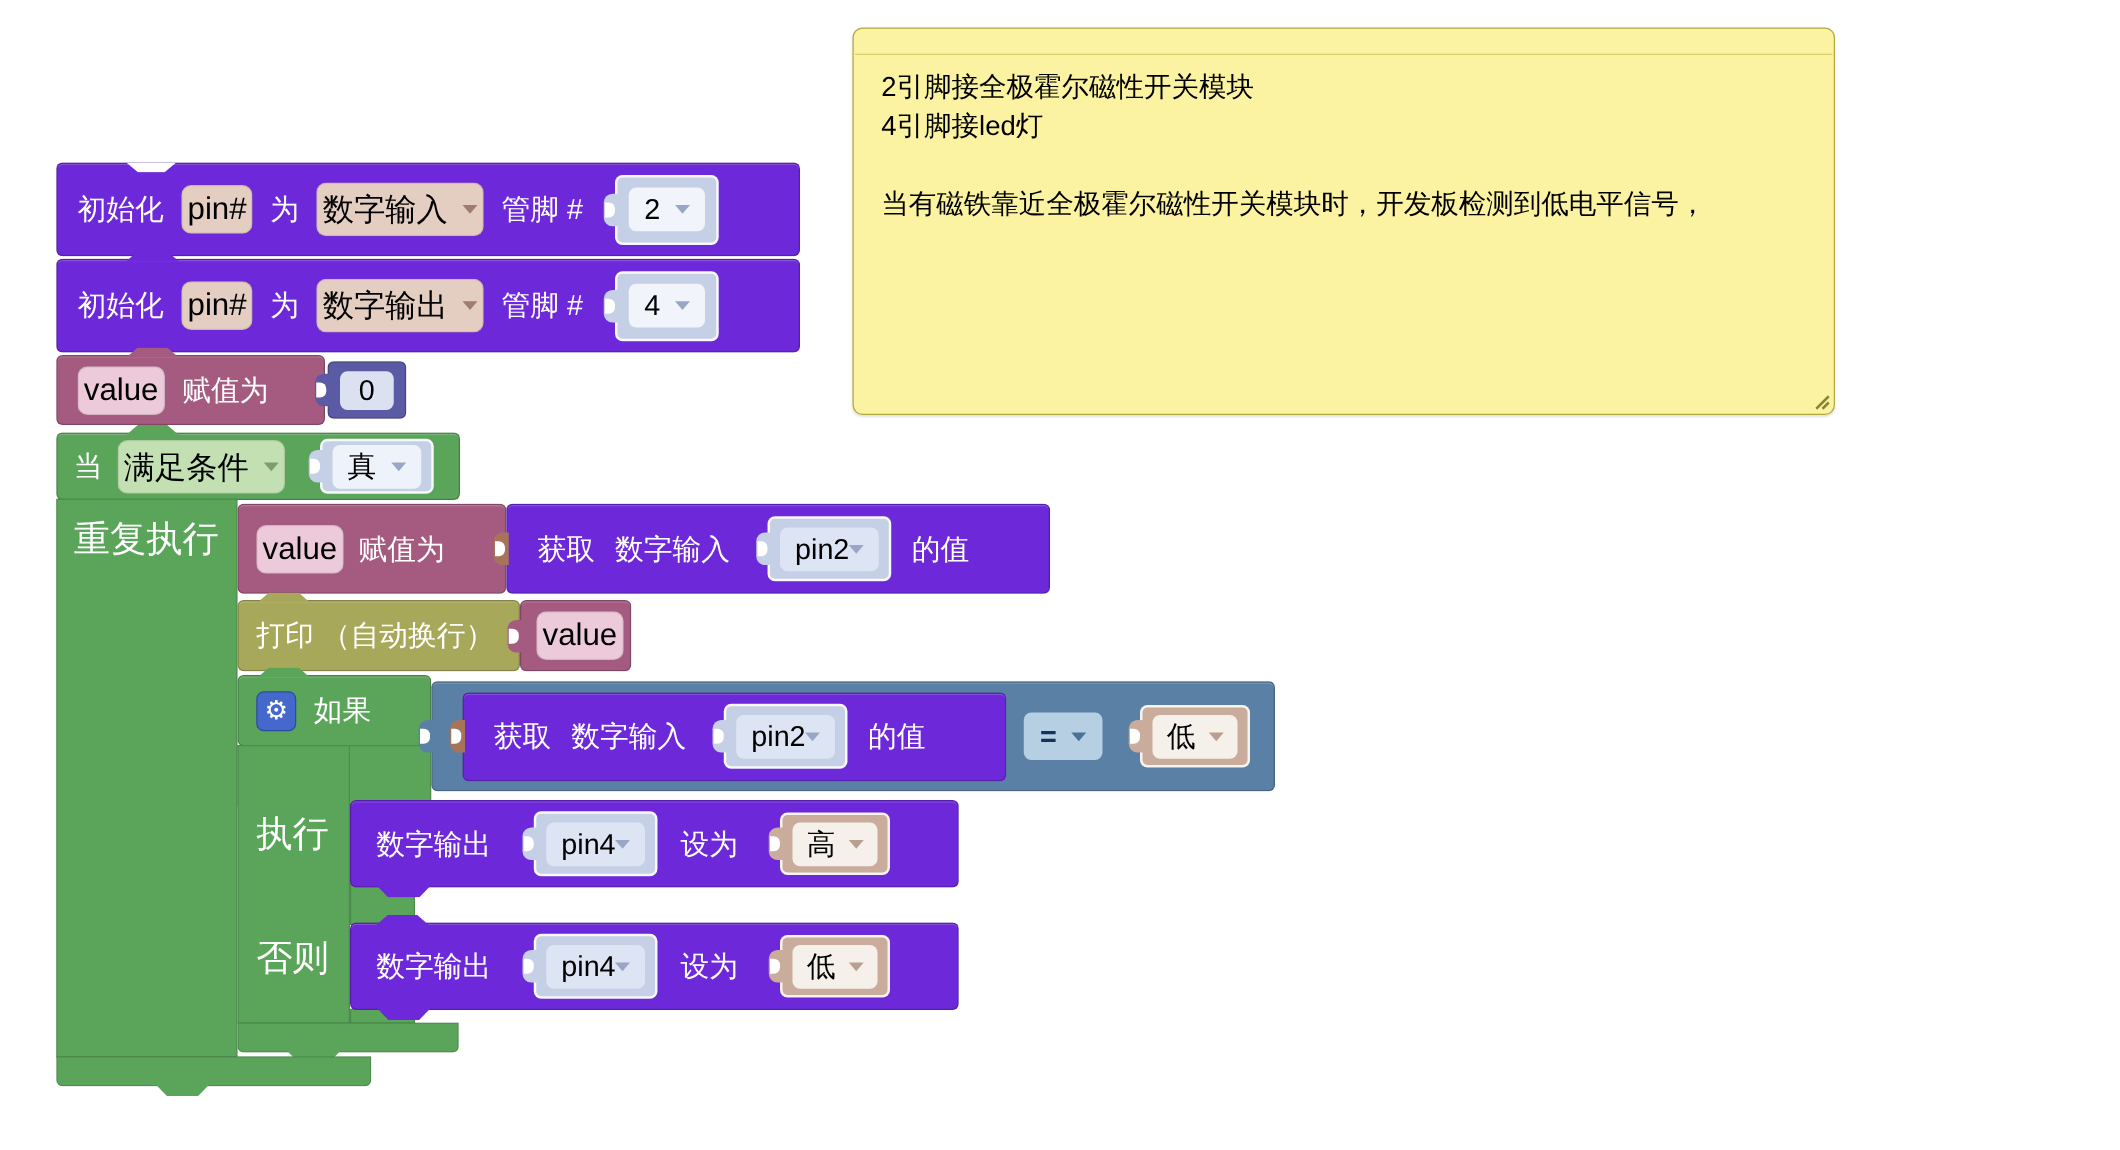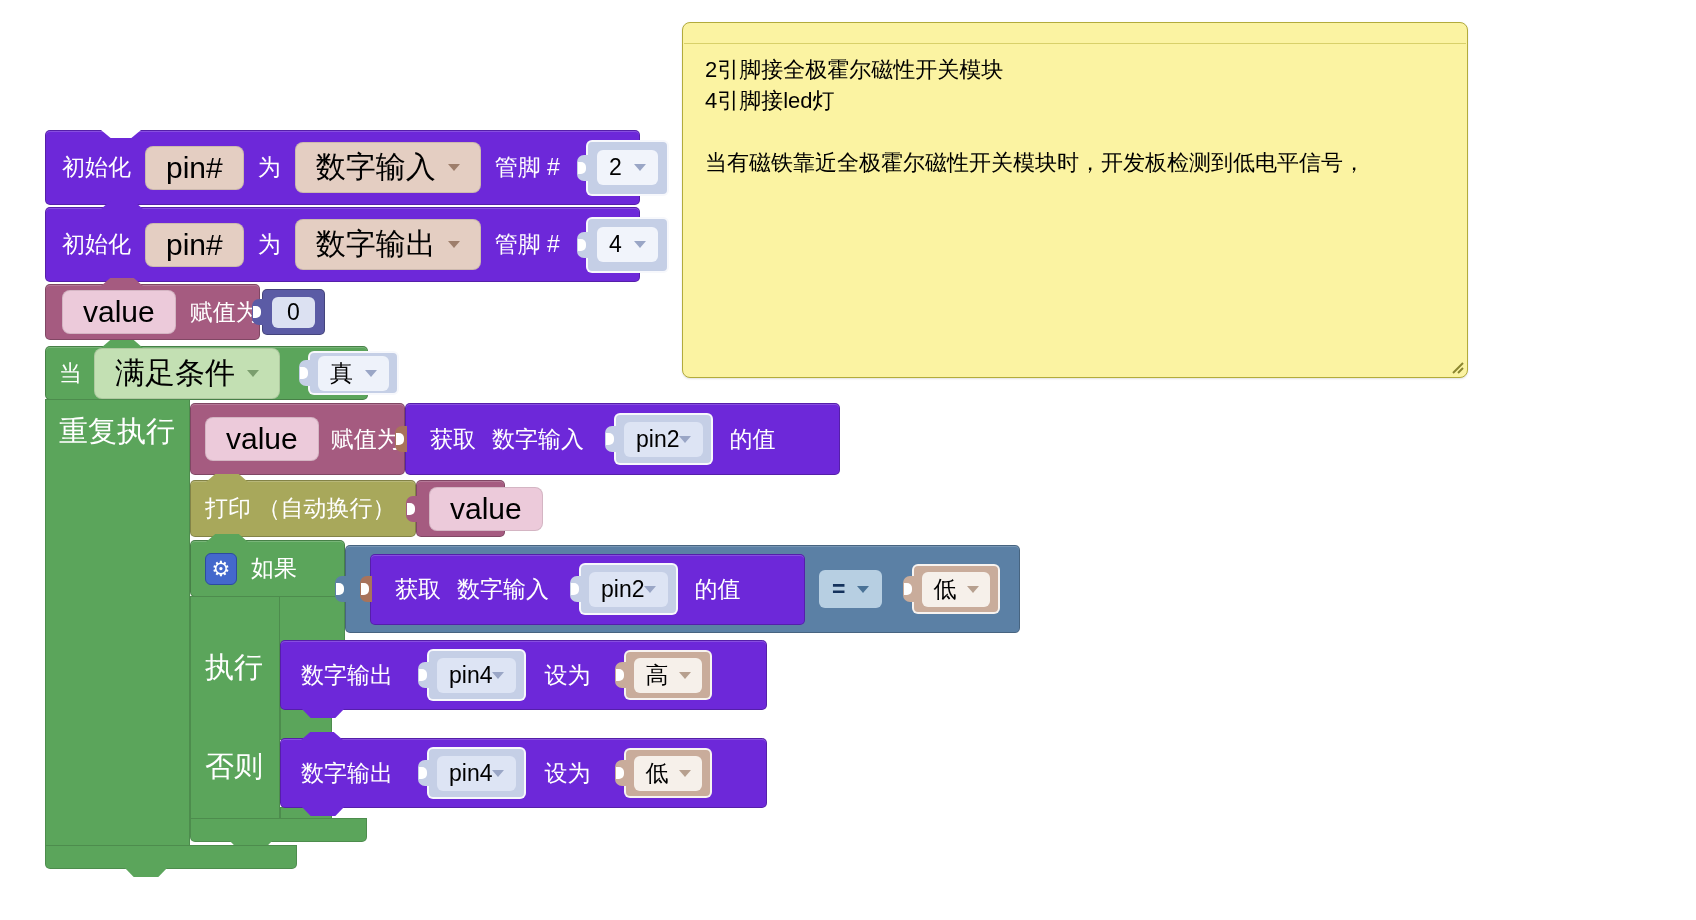--- a/index.html
+++ b/index.html
@@ -13,22 +13,22 @@
           box-shadow:inset 0 1px 0 rgba(255,255,255,.18);white-space:nowrap}
   .brown{background:#6d28d9}
   .magenta{background:#a55b80}
   .green{background:#5ba55b}
   .olive{background:#a8a85b}
   .blue{background:#5b80a5}
   .fill{position:absolute;box-sizing:border-box;background:#5ba55b;border:1px solid rgba(0,0,0,.15)}
   .row{padding-left:16px;gap:14px}
   .lbl{white-space:nowrap}
   .wlbl{position:absolute;color:#fff;font-size:29px;white-space:nowrap}
-  .field{display:inline-flex;align-items:center;color:#000;border-radius:8px;padding:4px 20px;
-         white-space:nowrap;border:1px solid rgba(0,0,0,.10);font-size:30px}
+  .field{display:inline-flex;align-items:center;color:#000;border-radius:8px;padding:4px 4px;
+         white-space:nowrap;border:1px solid rgba(0,0,0,.10);font-size:25px}
   .brownf{background:#e4cec2}
   .magf{background:#eccada}
   .greenf{background:#c3e0b3}
   .dd{gap:12px}
   .arr{display:inline-block;width:0;height:0;border-left:6px solid transparent;
        border-right:6px solid transparent;border-top:7px solid #98a2b8}
   .arr-brown{border-top-color:#9e7e6b}
   .arr-green{border-top-color:#7b9e6e}
   .arr-lav{border-top-color:#9aa6c6}
   .arr-tan{border-top-color:#b7a08f}
@@ -68,21 +68,21 @@
   .comment-header{height:20px;border-bottom:1px solid #d8d06a;margin:0 1px}
   .comment-body{padding:10px 22px;font-size:22px;line-height:31px;color:#000}
   .comment-line{min-height:31px}
   .grip{position:absolute;right:3px;bottom:3px}
 </style>
 </head>
 <body>
 
 <div class="ws">
 
-  <div class="comment" style="left:682px;top:22px;width:786px;height:356px">
+  <div class="comment" style="left:682px;top:22px;width:786px;height:310px">
     <div class="comment-header"></div>
     <div class="comment-body">
       <div class="comment-line">2引脚接全极霍尔磁性开关模块</div>
       <div class="comment-line">4引脚接led灯</div>
       <div class="comment-line"></div>
       <div class="comment-line">当有磁铁靠近全极霍尔磁性开关模块时，开发板检测到低电平信号，</div>
     </div>
     <svg class="grip" width="14" height="14">
       <line x1="3" y1="13" x2="13" y2="3" stroke="#8a852f" stroke-width="2"></line>
       <line x1="8" y1="13" x2="13" y2="8" stroke="#8a852f" stroke-width="2"></line>

